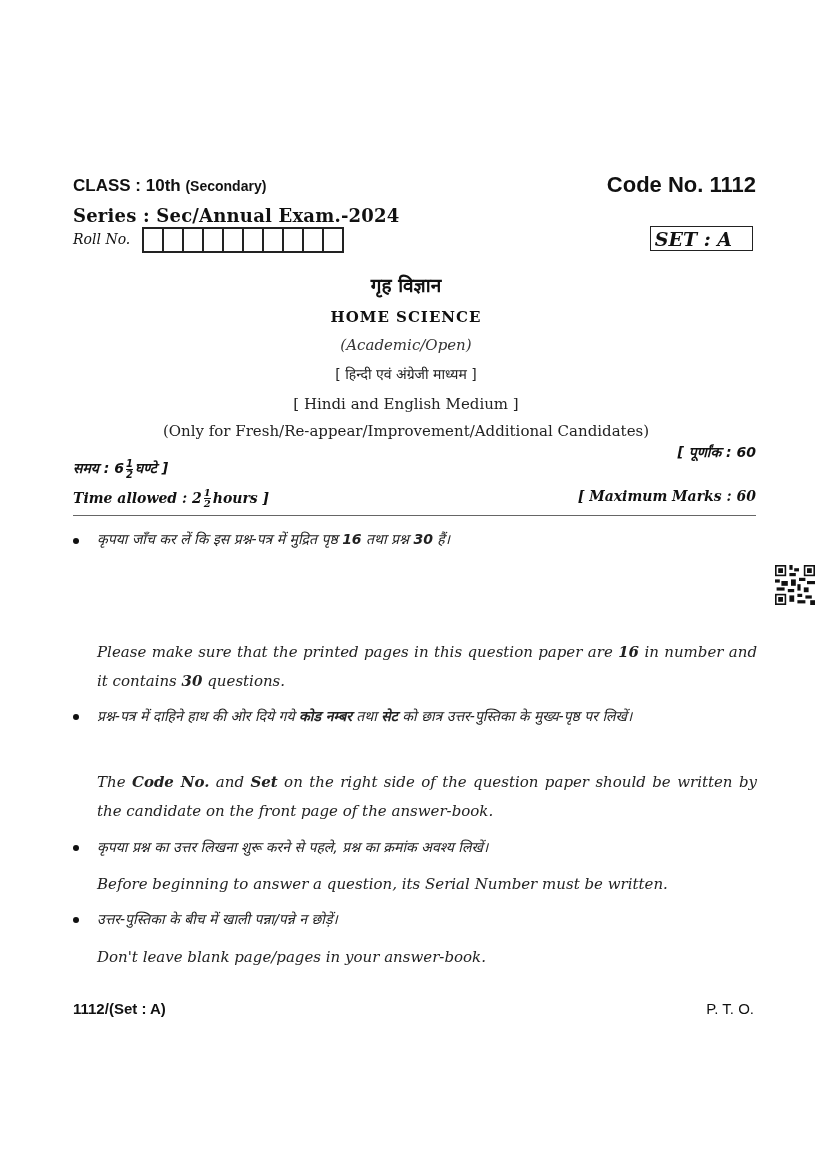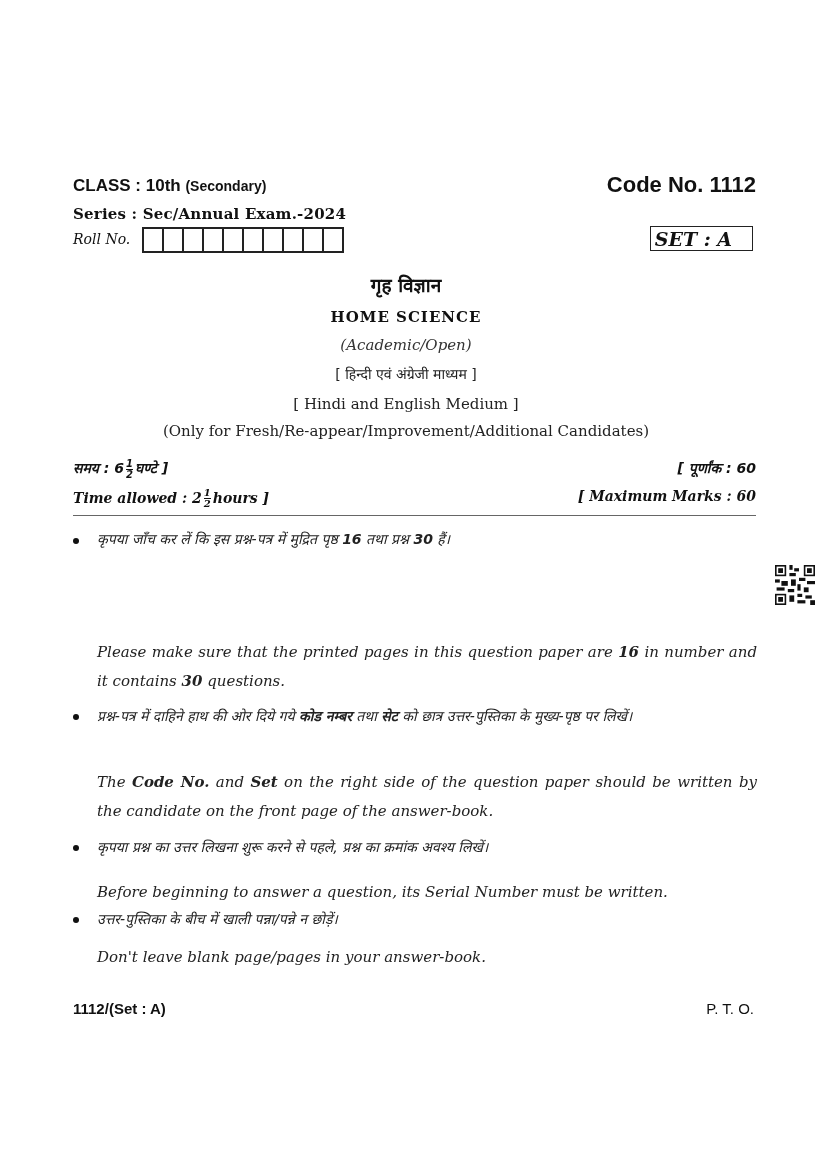--- a/index.html
+++ b/index.html
@@ -4,40 +4,40 @@
 <style>
   html, body { margin: 0; padding: 0; background: #ffffff; }
   body { width: 826px; height: 1169px; position: relative; overflow: hidden; color: #111; }
   .abs { position: absolute; }
   .sans { font-family: "Liberation Sans", "DejaVu Sans", sans-serif; }
   .serif { font-family: "DejaVu Serif", "Liberation Serif", serif; }
   .hindi { font-family: "DejaVu Sans", "Liberation Sans", sans-serif; }
 
   #class-line { left: 73px; top: 176px; font-size: 17px; font-weight: bold; white-space: nowrap; }
   #class-line .sec { font-size: 14px; margin-top: 41px; }
-  #series-line { left: 73px; top: 205px; font-size: 15px; font-weight: bold; white-space: nowrap; letter-spacing: 0.2px; }
+  #series-line { left: 73px; top: 205px; font-size: 18px; font-weight: bold; white-space: nowrap; letter-spacing: 0.2px; }
   #roll-label { left: 73px; top: 231px; font-size: 14px; font-style: italic; white-space: nowrap; }
   #roll-boxes { left: 142px; top: 227px; display: flex; border: 2px solid #222; height: 22px; }
   .roll-box { width: 18px; height: 22px; border-right: 2px solid #222; }
   .roll-box:last-child { border-right: none; }
 
   #code-no { right: 70px; top: 172px; font-size: 22px; font-weight: bold; white-space: nowrap; }
   #set-box { right: 73px; top: 226px; border: 1.5px solid #222; padding: 1px 20px 0 4px; font-size: 19px; font-weight: bold; font-style: italic; white-space: nowrap; line-height: 22px; }
 
   .center { left: 0; width: 812px; text-align: center; white-space: nowrap; }
   #title-hindi { top: 272px; font-size: 19px; font-weight: bold; }
   #title-eng { top: 308px; font-size: 15px; font-weight: bold; letter-spacing: 1px; }
   #academic { top: 336px; font-size: 15px; font-style: italic; color: #333; }
   #medium-hindi { top: 364px; font-size: 14px; color: #222; }
   #medium-eng { top: 395px; font-size: 15px; color: #222; }
   #only-for { top: 422px; font-size: 15px; color: #222; }
 
   #time-hindi { left: 73px; top: 458px; font-size: 14px; font-style: italic; font-weight: bold; white-space: nowrap; }
   #time-eng { left: 73px; top: 488px; font-size: 14px; font-style: italic; font-weight: bold; white-space: nowrap; }
-  #marks-hindi { right: 70px; top: 458px; font-size: 14px; font-style: italic; font-weight: bold; white-space: nowrap; text-align: center; }
+  #marks-hindi { right: 70px; top: 442px; font-size: 14px; font-style: italic; font-weight: bold; white-space: nowrap; text-align: center; }
   #marks-eng { right: 70px; top: 488px; font-size: 14px; font-style: italic; font-weight: bold; white-space: nowrap; }
   .frac { display: inline-block; vertical-align: middle; text-align: center; font-size: 10px; line-height: 10px; margin: 0 2px; }
   .frac span { display: block; }
   .frac .num { border-bottom: 1px solid #111; }
 
   #rule { left: 73px; top: 515px; width: 683px; height: 0; border-top: 1.5px solid #666; }
 
   .bullet { position: absolute; left: 73px; width: 6px; height: 6px; border-radius: 50%; background: #111; }
   .para { position: absolute; left: 97px; width: 660px; font-size: 15px; font-style: italic; color: #222; line-height: 29px; text-align: justify; }
   .hpara { position: absolute; left: 97px; width: 660px; font-size: 14px; font-style: italic; color: #222; line-height: 29px; }
@@ -130,20 +130,20 @@
 <div class="bullet" style="top:714px;"></div>
 <div class="hpara hindi" style="top:702px;">
   <span>प्रश्न-पत्र में दाहिने हाथ की ओर दिये गये </span><b>कोड नम्बर</b><span> तथा </span><b>सेट</b><span> को छात्र उत्तर-पुस्तिका के मुख्य-पृष्ठ पर लिखें।</span>
 </div>
 <div class="para serif" style="top:768px;">
   <span>The </span><b>Code No.</b><span> and </span><b>Set</b><span> on the right side of the question paper should be written by the candidate on the front page of the answer-book.</span>
 </div>
 
 <div class="bullet" style="top:845px;"></div>
 <div class="hpara hindi" style="top:833px;">कृपया प्रश्न का उत्तर लिखना शुरू करने से पहले, प्रश्न का क्रमांक अवश्य लिखें।</div>
-<div class="para serif" style="top:870px;margin-top:8px;">Before beginning to answer a question, its Serial Number must be written.</div>
+<div class="para serif" style="top:870px;">Before beginning to answer a question, its Serial Number must be written.</div>
 
 <div class="bullet" style="top:917px;"></div>
 <div class="hpara hindi" style="top:905px;">उत्तर-पुस्तिका के बीच में खाली पन्ना/पन्ने न छोड़ें।</div>
 <div class="para serif" style="top:943px;">Don't leave blank page/pages in your answer-book.</div>
 
 <div id="footer-left" class="abs sans">1112/(Set : A)</div>
 <div id="footer-right" class="abs sans">P. T. O.</div>
 
 </body></html>

